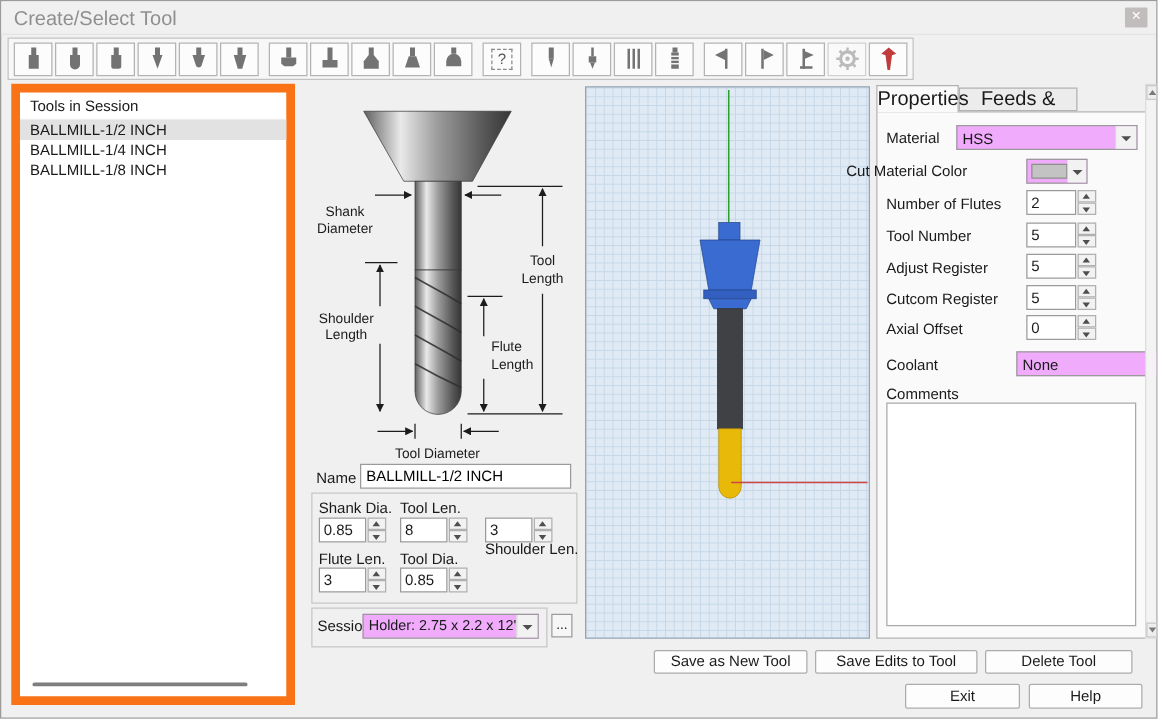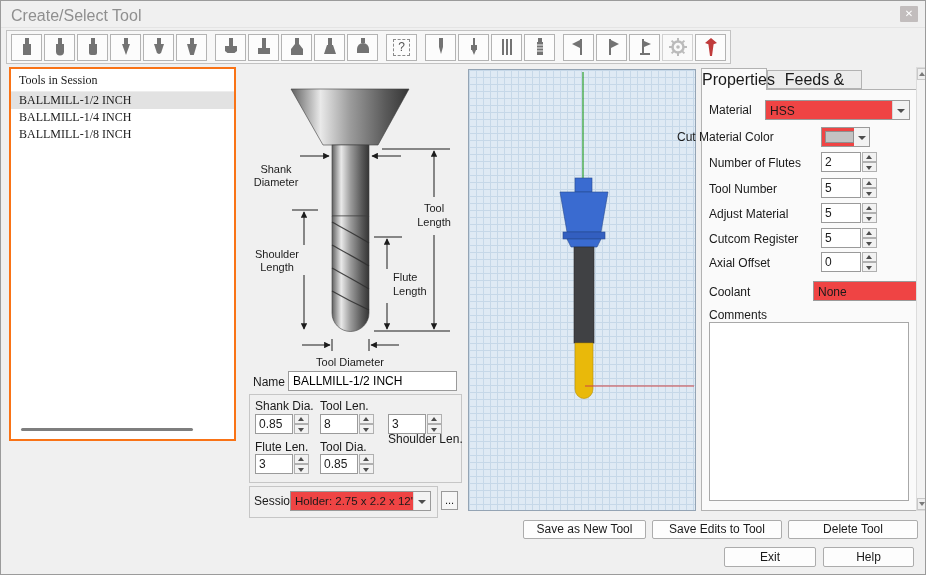--- a/index.html
+++ b/index.html
@@ -12,42 +12,42 @@
          font-size:10px;text-align:center;line-height:16px;border-radius:1px;cursor:default;}
   
   .toolbar{position:absolute;left:5px;top:29px;height:34px;display:flex;align-items:center;
            padding:2px 3px;background:#f7f7f7;border:1px solid #c2c2c2;box-sizing:border-box;}
   .tbtn{width:31px;height:27px;background:#fcfcfc;border:1px solid #b3b3b3;margin:0 1px;
         display:flex;align-items:center;justify-content:center;box-sizing:border-box;}
   .tbtn svg{fill:#737373;}
   .tbtn.dis{opacity:.55;}
   .q{font-size:12px;color:#555;border:1px dashed #8a8a8a;padding:0 4px;line-height:15px;}
   
-  .listpanel{position:absolute;left:8px;top:66px;width:227px;height:374px;background:#fff;
-             border:2px solid #f97316;box-sizing:border-box;font-family:Liberation Serif, serif;}
+  .listpanel{position:absolute;left:8px;top:66px;width:227px;height:497px;background:#fff;
+             border:7px solid #f97316;box-sizing:border-box;}
   .listhdr{padding:4px 8px 3px;font-size:12px;border-bottom:1px solid #ededed;}
   .titem{font-size:12px;padding:1px 8px;white-space:nowrap;}
   .titem.sel{background:#e2e2e2;}
   .hscroll{position:absolute;left:6px;right:8px;bottom:7px;height:5px;}
   .hthumb{position:absolute;left:4px;top:1px;width:172px;height:3px;background:#7e7e7e;border-radius:2px;}
   
   .lbl{position:absolute;font-size:12px;white-space:nowrap;}
   .txt{position:absolute;height:20px;border:1px solid #9a9a9a;background:#fff;font-size:12px;
        padding:0 4px;box-sizing:border-box;font-family:"Liberation Sans",sans-serif;}
   .group{position:absolute;border:1px solid #c6c6c6;}
   .spin{position:absolute;display:flex;height:20px;}
   .spin .v{background:#fff;border:1px solid #9a9a9a;font-size:12px;padding:2px 3px 0;box-sizing:border-box;}
   .spin .btns{display:flex;flex-direction:column;margin-left:1px;}
   .sb{width:15px;height:10px;box-sizing:border-box;background:#f2f2f2;border:1px solid #b0b0b0;position:relative;}
   .sb.dn{margin-top:0;}
   .sb.up::after{content:'';position:absolute;left:3px;top:2px;border-left:3px solid transparent;
                 border-right:3px solid transparent;border-bottom:4px solid #4e4e4e;}
   .sb.dn::after{content:'';position:absolute;left:3px;top:3px;border-left:3px solid transparent;
                 border-right:3px solid transparent;border-top:4px solid #4e4e4e;}
-  .drop{position:absolute;display:flex;background:#ef4444;border:1px solid #9a9a9a;box-sizing:border-box;height:20px;}
+  .drop{position:absolute;display:flex;background:#f0abfc;border:1px solid #9a9a9a;box-sizing:border-box;height:20px;}
   .drop .dv{flex:1;font-size:11.5px;padding:3px 4px 0;white-space:nowrap;overflow:hidden;}
   .drop .dc{width:16px;background:#f2f2f2;border-left:1px solid #d7d7d7;position:relative;}
   .dc::after{content:'';position:absolute;left:4px;top:8px;border:4px solid transparent;border-top-color:#4e4e4e;}
   .sw{width:28px;margin:3px 0 3px 3px;background:#c3c3c3;border:1px solid #8f8f8f;}
   
   .preview{position:absolute;left:467px;top:68px;width:228px;height:442px;border:1px solid #94a4b4;
            box-sizing:border-box;background-color:#dfeaf4;
            background-image:linear-gradient(#c6d8e8 1px,transparent 1px),
                             linear-gradient(90deg,#c6d8e8 1px,transparent 1px);
            background-size:7px 7px;}
@@ -377,21 +377,21 @@
 
   <span class="lbl" style="left:708px;top:181px;">Tool Number</span>
   <div class="spin" style="left:820px;top:177px;">
     <div class="v" style="width:40px;">5</div>
     <div class="btns">
         <div class="sb up"></div>
         <div class="sb dn"></div>
       </div>
   </div>
 
-  <span class="lbl" style="left:708px;top:206px;">Adjust Material</span>
+  <span class="lbl" style="left:708px;top:206px;">Adjust Register</span>
   <div class="spin" style="left:820px;top:202px;">
     <div class="v" style="width:40px;">5</div>
     <div class="btns">
         <div class="sb up"></div>
         <div class="sb dn"></div>
       </div>
   </div>
 
   <span class="lbl" style="left:708px;top:231px;">Cutcom Register</span>
   <div class="spin" style="left:820px;top:227px;">
@@ -420,17 +420,17 @@
   <span class="lbl" style="left:708px;top:307px;">Comments</span>
   <textarea class="comments" style=""></textarea>
 
   <div class="vscroll">
     <div class="vsb up"></div>
     <div class="vsb dn"></div>
   </div>
 
   <div class="btn" style="left:522px;top:519px;width:123px;height:19px;line-height:17px;">Save as New Tool</div>
   <div class="btn" style="left:651px;top:519px;width:130px;height:19px;line-height:17px;">Save Edits to Tool</div>
-  <div class="btn" style="left:787px;top:519px;width:130px;height:19px;line-height:17px;">Delete Tool</div>
+  <div class="btn" style="left:787px;top:519px;width:118px;height:19px;line-height:17px;">Delete Tool</div>
   <div class="btn" style="left:723px;top:546px;width:92px;height:20px;line-height:18px;">Exit</div>
   <div class="btn" style="left:822px;top:546px;width:91px;height:20px;line-height:18px;">Help</div>
 
 </div>
 
 </body></html>

